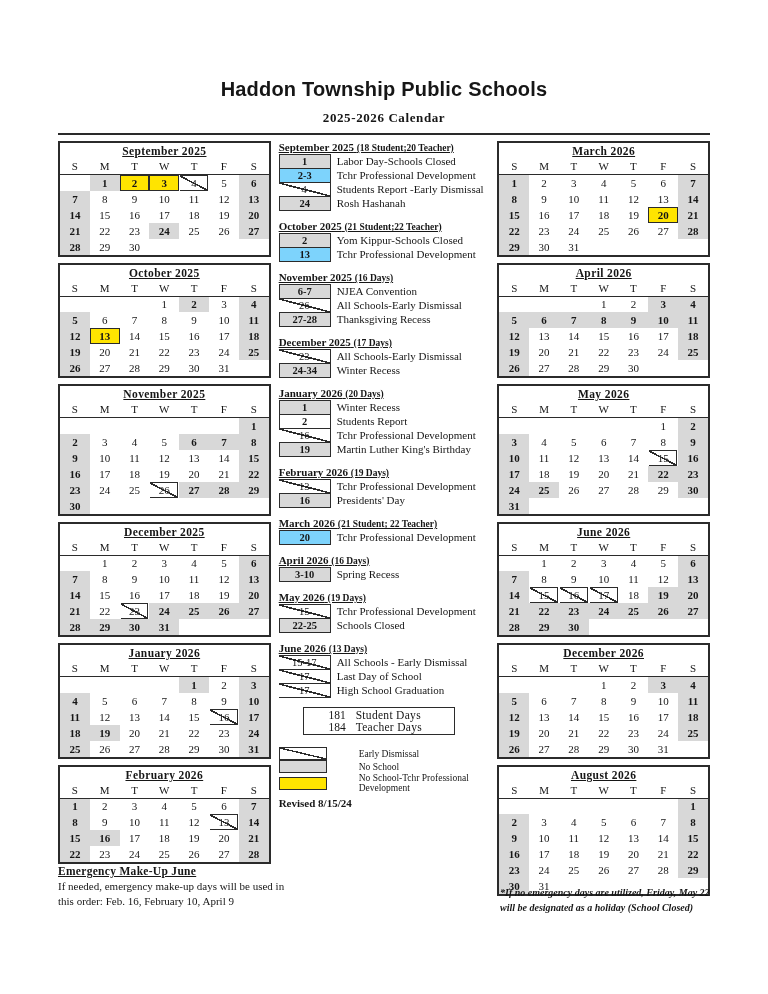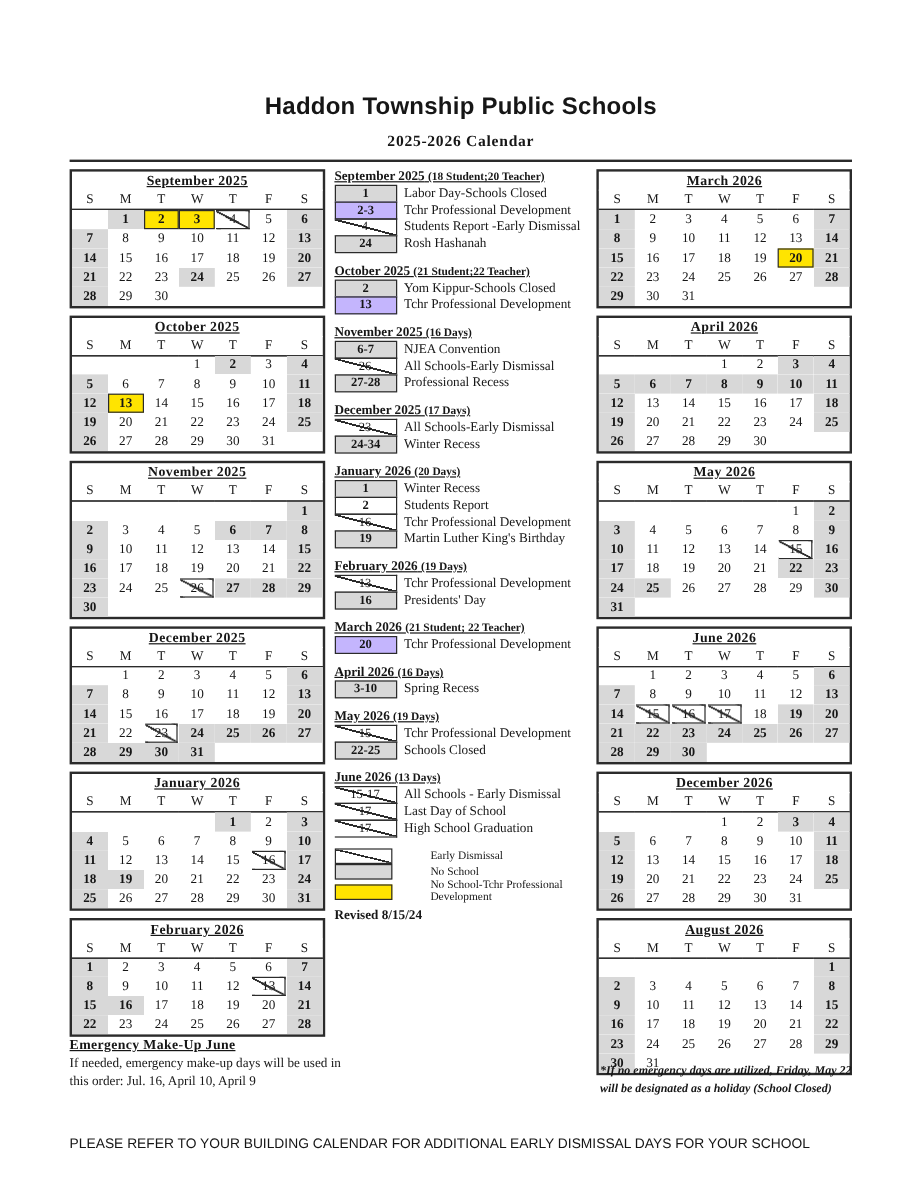--- a/index.html
+++ b/index.html
@@ -122,21 +122,21 @@
     font-size:10.5px;
     font-weight:bold;
     display:flex;
     align-items:center;
     justify-content:center;
     position:relative;
     background:#fff;
     flex:0 0 52px;
   }
   .chip.gray   { background:#d8d8d8; }
-  .chip.yellow { background:#c4b5fd; }
+  .chip.yellow { background:#7dd3fc; }
   .chip.slash {
     border-left:none;
     background:
       linear-gradient(to top right, transparent calc(50% - 0.8px), #2b2b2b calc(50% - 0.8px), #2b2b2b calc(50% + 0.8px), transparent calc(50% + 0.8px));
     font-weight:normal;
   }
   .chip.slash span { background:transparent; padding:0 3px; }
   .mlabel {
     font-size:11px;
     padding-left:6px;
@@ -655,21 +655,21 @@
             <div class="mrow">
               <div class="chip slash">
                 <span>26</span>
               </div>
               <div class="mlabel">All Schools-Early Dismissal</div>
             </div>
             <div class="mrow">
               <div class="chip gray">
                 <span>27-28</span>
               </div>
-              <div class="mlabel">Professional Recess</div>
+              <div class="mlabel">Thanksgiving Recess</div>
             </div>
           </div>
           <div class="mgroup">
             <div class="mhead"><span>December 2025</span> <span class="days">(17 Days)</span></div>
             <div class="mrow">
               <div class="chip slash">
                 <span>23</span>
               </div>
               <div class="mlabel">All Schools-Early Dismissal</div>
             </div>
@@ -771,20 +771,32 @@
             </div>
             <div class="mrow">
               <div class="chip slash">
                 <span>17</span>
               </div>
               <div class="mlabel">High School Graduation</div>
             </div>
           </div>
         </div>
 
+      <div class="totals">
+        <div id="totals-list">
+            <div class="totline">
+              <div class="totnum">181</div>
+              <div class="totlab">Student  Days</div>
+            </div>
+            <div class="totline">
+              <div class="totnum">184</div>
+              <div class="totlab">Teacher Days</div>
+            </div>
+          </div>
+      </div>
 
       <div id="key-list">
           <div class="keyrow">
             <div class="keybox diag"></div>
             <div class="keylabel">Early Dismissal</div>
           </div>
           <div class="keyrow">
             <div class="keybox gray"></div>
             <div class="keylabel">No School</div>
           </div>
@@ -1191,21 +1203,20 @@
                 <td>&nbsp;</td>
               </tr>
             </tbody>
           </table>
         </div>
       </div>
   </div>
 
   <div style="position:absolute; left:58px; top:862px; width:228px;" class="emerg">
     <div class="emerg-title">Emergency Make-Up June</div>
-    <div class="emerg-body">If needed, emergency make-up days will be used in this order: Jul. 16, April 10, April 9</div>
+    <div class="emerg-body">If needed, emergency make-up days will be used in this order: Feb. 16, February 10, April 9</div>
   </div>
 
   <div style="position:absolute; left:496px; top:880px; width:214px;">
     <div class="rnote">*If no emergency days are utilized, Friday, May 22 will be designated as a holiday (School Closed)</div>
   </div>
 
-  <div class="footer">PLEASE REFER TO YOUR BUILDING CALENDAR FOR ADDITIONAL EARLY DISMISSAL DAYS FOR YOUR SCHOOL</div>
 </div>
 
 </body></html>

